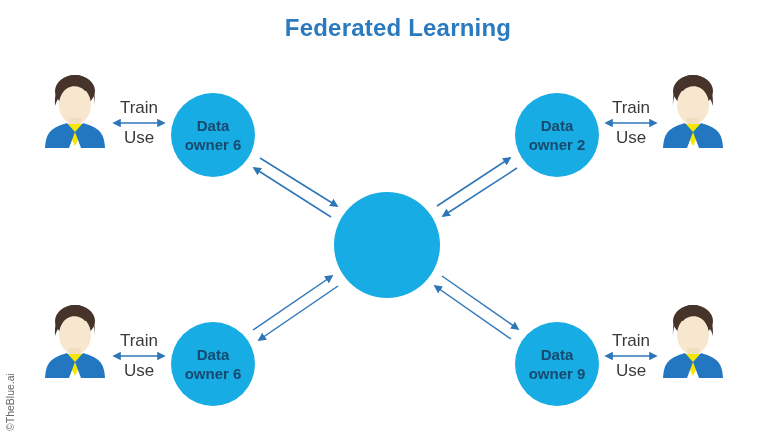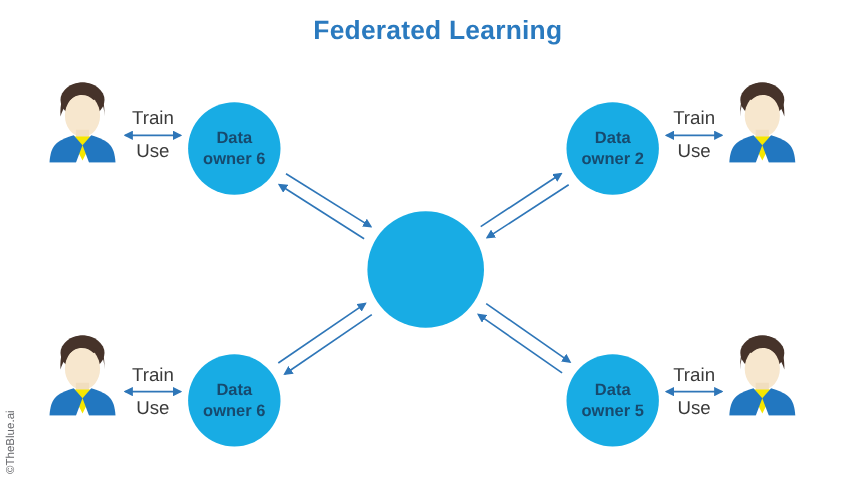--- a/index.html
+++ b/index.html
@@ -111,21 +111,21 @@
   </div>
   <div class="node owner-node" style="left:171px; top:322px;">
     <div>
       <span>Data</span>
       <span>owner 6</span>
     </div>
   </div>
   <div class="node owner-node" style="left:515px; top:322px;">
     <div>
       <span>Data</span>
-      <span>owner 5</span>
+      <span>owner 9</span>
     </div>
   </div>
 
   <div class="node center-node">
     <div>
     </div>
   </div>
 
   <div class="watermark">©TheBlue.ai</div>
 

